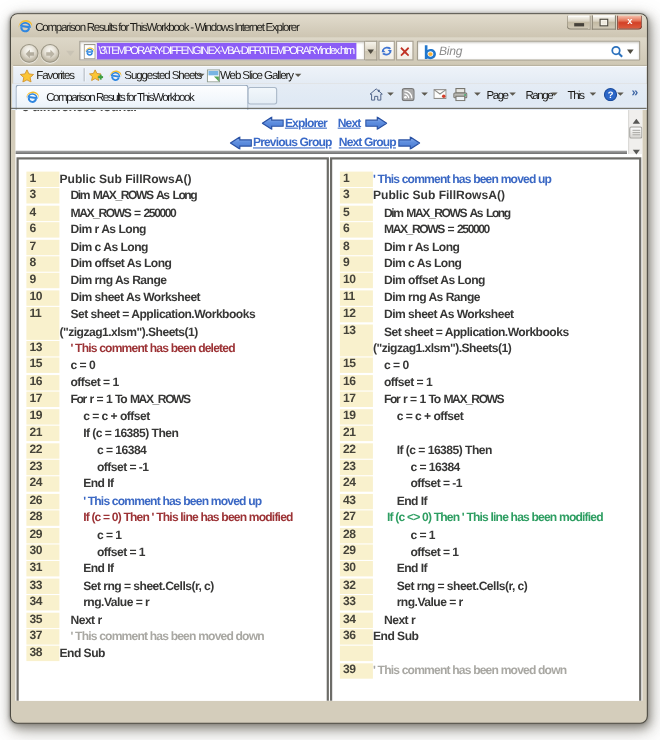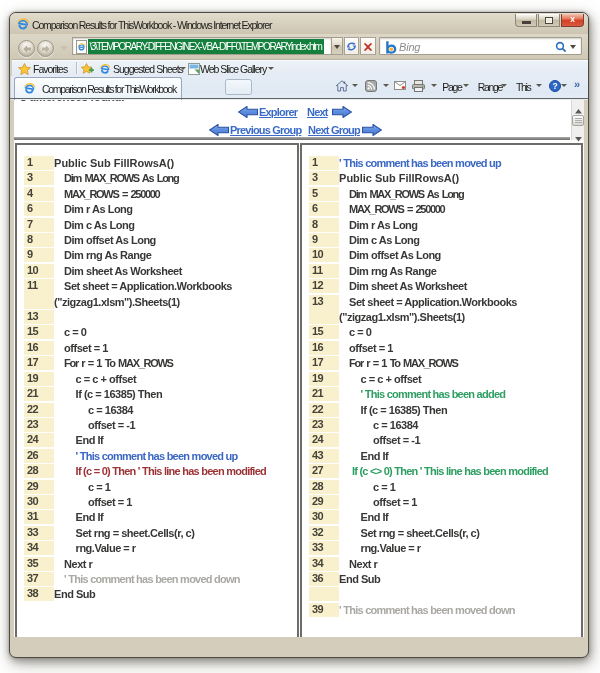--- a/index.html
+++ b/index.html
@@ -7,32 +7,32 @@
 
 #title{position:absolute;left:0;top:0;width:100%;height:21px;background:linear-gradient(180deg,#e2dccd 0%,#d6cfbe 55%,#cdc5b2 100%)}
 #title .txt{position:absolute;left:22px;top:5.5px;font-size:10.5px;letter-spacing:-1.15px;color:#1f1e1a}
 .capbtn{position:absolute;top:1px;height:13px;border:1px solid #8d8675;border-top:none;background:linear-gradient(180deg,#fdfcf8,#d8d1c0 45%,#c2b9a2 50%,#d2cab7);box-shadow:inset 0 1px 0 #fff}
 .capbtn.first{border-radius:0 0 0 4px}
 #closeb{position:absolute;top:1px;height:13px;width:31px;border:1px solid #7e3f32;border-top:none;border-radius:0 0 4px 0;background:linear-gradient(180deg,#f6c4b0,#e4765a 40%,#d34026 55%,#db5c3e);color:#fff;font-size:8.5px;font-weight:bold;text-align:center;line-height:11.5px}
 
 #tbar{position:absolute;left:0;top:21px;width:100%;height:25px;background:linear-gradient(180deg,#ddd7c8,#cfc8b5)}
 .circ{position:absolute;width:17px;height:17px;border-radius:50%;border:1px solid #9b9685;background:radial-gradient(circle at 50% 32%,#fbfaf6,#dcd6c8 60%,#c3bca9);box-shadow:0 1px 1px rgba(255,255,255,.7), inset 0 -2px 3px rgba(160,152,132,.5)}
 .field{position:absolute;background:#fff;border:1px solid #a39d8e;box-shadow:inset 0 1px 2px rgba(120,115,100,.35)}
-#urlsel{position:absolute;left:15px;top:1.5px;height:15px;background:#15803d;color:#fff;font-size:10px;letter-spacing:-1.42px;line-height:15px;padding:0 2px;white-space:nowrap}
+#urlsel{position:absolute;left:15px;top:1.5px;height:15px;background:#8b5cf6;color:#fff;font-size:10px;letter-spacing:-1.42px;line-height:15px;padding:0 2px;white-space:nowrap}
 .ddbtn{position:absolute;border:1px solid #a39d8e;border-left:none;background:linear-gradient(180deg,#f7f4ec,#ded7c7 50%,#cdc5b1 52%,#d8d1c0)}
 .tbtn{position:absolute;border:1px solid #aaa395;background:linear-gradient(180deg,#fefdfb,#f1eee6)}
 .arr{display:block;margin:4px auto 0;width:0;height:0;border-left:3.5px solid transparent;border-right:3.5px solid transparent;border-top:4px solid #4e4a40}
 
 #fbar{position:absolute;left:2px;top:46px;width:576px;height:17px;background:linear-gradient(180deg,#eef3f9,#e4ebf4);border-top:1px solid #b9b3a1;box-shadow:inset 0 1px 0 #f9fbfd}
 #fbar span.t{position:absolute;top:3px;font-size:10.5px;letter-spacing:-1.0px;color:#21201c}
 .dv{width:0;height:0;border-left:3.2px solid transparent;border-right:3.2px solid transparent;border-top:3.8px solid #5c594f;display:inline-block}
 
 #tabs{position:absolute;left:1px;top:63px;width:578px;height:23.5px;background:linear-gradient(180deg,#e5ecf5,#dfe9f4 70%,#e4ecf6)}
 #tabline{position:absolute;left:0;top:84.6px;width:100%;height:1.9px;background:#67665e}
-#atab{position:absolute;left:3px;top:1px;width:168px;height:22.5px;background:linear-gradient(180deg,#fdfeff,#f2f7fc 60%,#e8f1f9);border:1px solid #96a7bb;border-bottom:none;border-radius:3px 3px 0 0}
+#atab{position:absolute;left:3px;top:1px;width:212px;height:22.5px;background:linear-gradient(180deg,#fdfeff,#f2f7fc 60%,#e8f1f9);border:1px solid #96a7bb;border-bottom:none;border-radius:3px 3px 0 0}
 #ntab{position:absolute;left:214px;top:3px;width:27px;height:16px;background:linear-gradient(180deg,#f2f7fb,#e4edf5);border:1px solid #aab8c8;border-radius:2.5px}
 #atab .txt{position:absolute;left:27px;top:4.5px;font-size:10.5px;letter-spacing:-1.3px;color:#1d1d1d}
 .cmdt{position:absolute;top:67.5px;font-size:10.5px;letter-spacing:-1.35px;color:#1c1b18}
 
 #page{position:absolute;left:4px;top:86.5px;width:569.5px;height:537.5px;background:#fff;overflow:hidden}
 .lnk{position:absolute;font-size:11px;font-weight:bold;letter-spacing:-.8px;color:#3a6ac8;text-decoration:underline}
 #divider{position:absolute;left:0;top:37px;width:556px;height:3px;background:linear-gradient(180deg,#a8a8a8,#6f6f6f)}
 #sbar{position:absolute;left:556.5px;top:0;width:13px;height:40.5px;background:#f0efed;border-left:1px solid #d9d8d4}
 .box{position:absolute;top:43.5px;height:500px;border:2px solid #6d6c68;background:#fff;padding:11px 0 0 7.3px}
 #boxL{left:1px;width:283.5px}
@@ -289,20 +289,21 @@
 <div class="row">
           <div class="num">10</div>
           <div class="code k" style="padding-left:10.2px">Dim sheet As Worksheet</div>
         </div>
 <div class="row dbl">
           <div class="num tall">11</div>
           <div class="code k" style="padding-left:10.2px">Set sheet = Application.Workbooks<br><span style="margin-left:-10px;display:inline-block">("zigzag1.xlsm").Sheets(1)</span></div>
         </div>
 <div class="row">
           <div class="num">13</div>
+          <div class="code r t2" style="padding-left:10.2px">' This comment has been deleted</div>
         </div>
 <div class="row">
           <div class="num">15</div>
           <div class="code k" style="padding-left:10.2px">c = 0</div>
         </div>
 <div class="row">
           <div class="num">16</div>
           <div class="code k" style="padding-left:10.2px">offset = 1</div>
         </div>
 <div class="row">
@@ -422,21 +423,20 @@
 <div class="row">
           <div class="num">17</div>
           <div class="code k t1" style="padding-left:10.2px">For r = 1 To MAX_ROWS</div>
         </div>
 <div class="row">
           <div class="num">19</div>
           <div class="code k" style="padding-left:21.7px">c = c + offset</div>
         </div>
 <div class="row">
           <div class="num">21</div>
-          <div class="code g t2" style="padding-left:21.7px">' This comment has been added</div>
         </div>
 <div class="row">
           <div class="num">22</div>
           <div class="code k" style="padding-left:21.7px">If (c = 16385) Then</div>
         </div>
 <div class="row">
           <div class="num">23</div>
           <div class="code k" style="padding-left:34.2px">c = 16384</div>
         </div>
 <div class="row">

